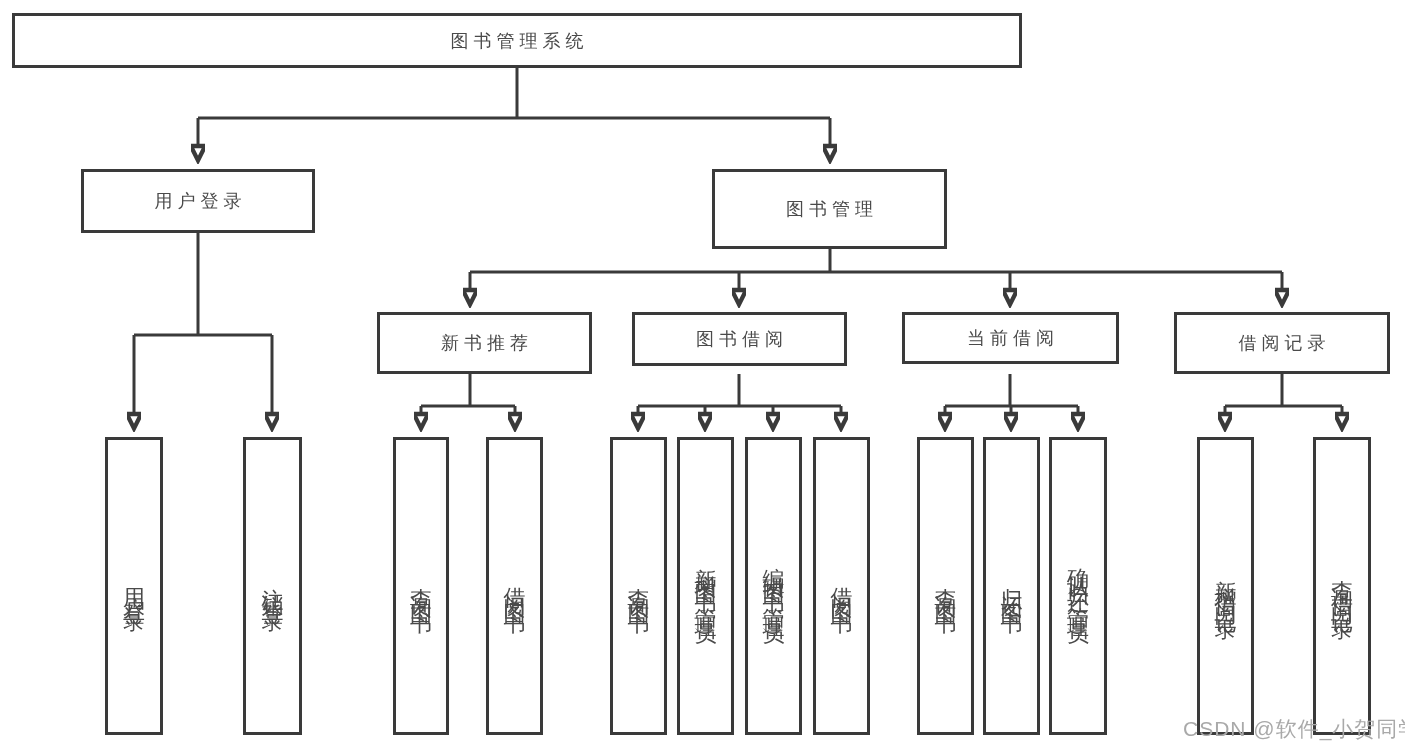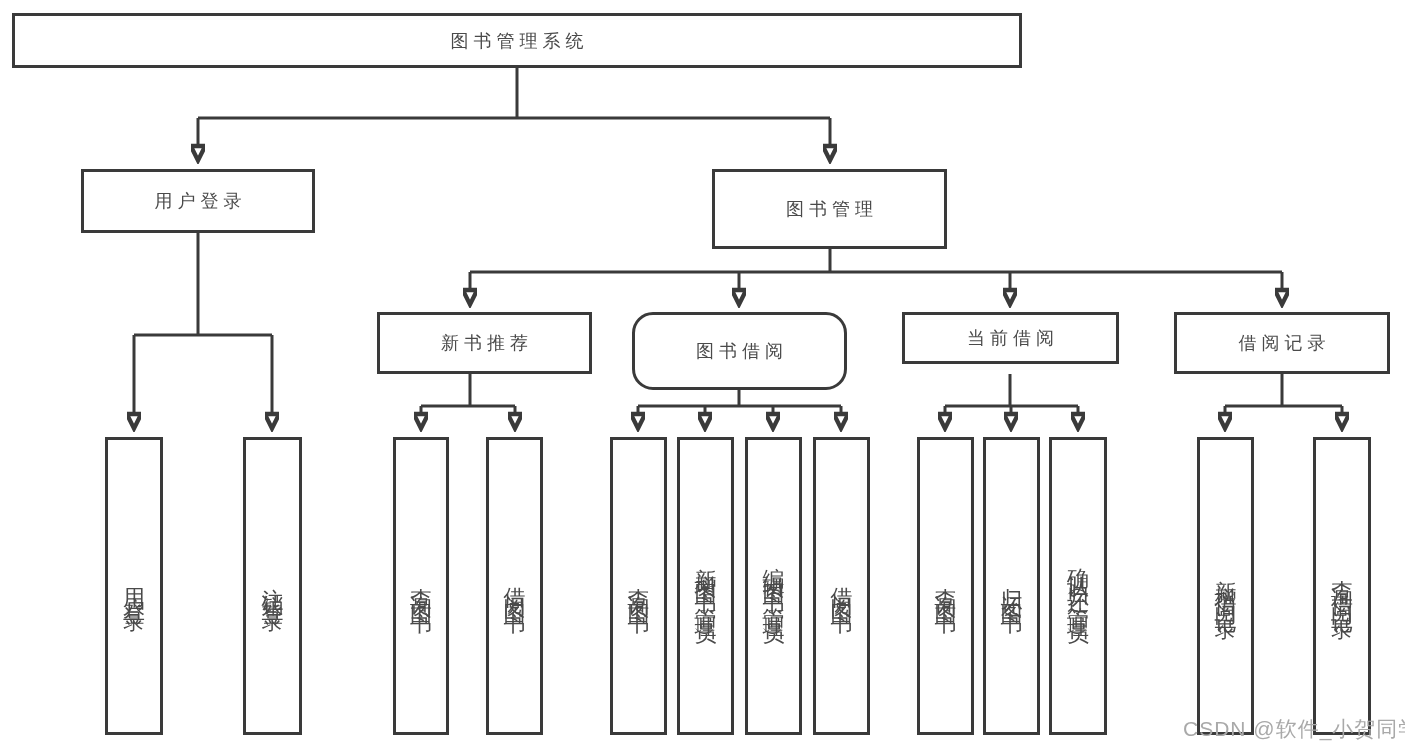--- a/index.html
+++ b/index.html
@@ -109,21 +109,21 @@
       <path d="M1342,406 V414" marker-end="url(#arrow)"></path>
     </g>
   </svg>
 
   <div class="node h-node" style="left:12px; top:13px; width:1010px; height:55px;">图书管理系统</div>
 
   <div class="node h-node" style="left:81px; top:169px; width:234px; height:64px;">用户登录</div>
   <div class="node h-node" style="left:712px; top:169px; width:235px; height:80px;">图书管理</div>
 
   <div class="node h-node" style="left:363px; top:312px; width:215px; height:62px;margin-left:14px;">新书推荐</div>
-  <div class="node h-node" style="left:632px; top:312px; width:215px; height:78px;border-radius:21px;">图书借阅</div>
+  <div class="node h-node" style="left:632px; top:312px; width:215px; height:54px;">图书借阅</div>
   <div class="node h-node" style="left:902px; top:312px; width:217px; height:52px;text-align:right;">当前借阅</div>
   <div class="node h-node" style="left:1174px; top:312px; width:216px; height:62px;">借阅记录</div>
 
   <div class="node v-node" style="left:105px; top:437px; width:58px; height:298px;">
     <span class="vtext">用户登录</span>
   </div>
   <div class="node v-node" style="left:243px; top:437px; width:59px; height:298px;">
     <span class="vtext">注销登录</span>
   </div>
 

